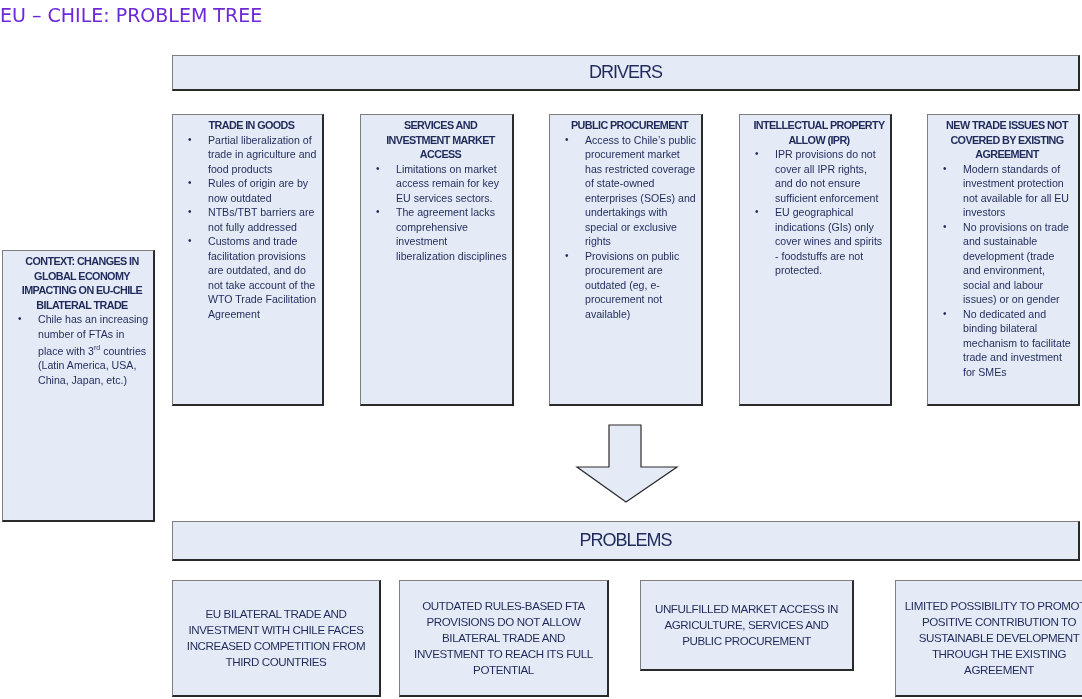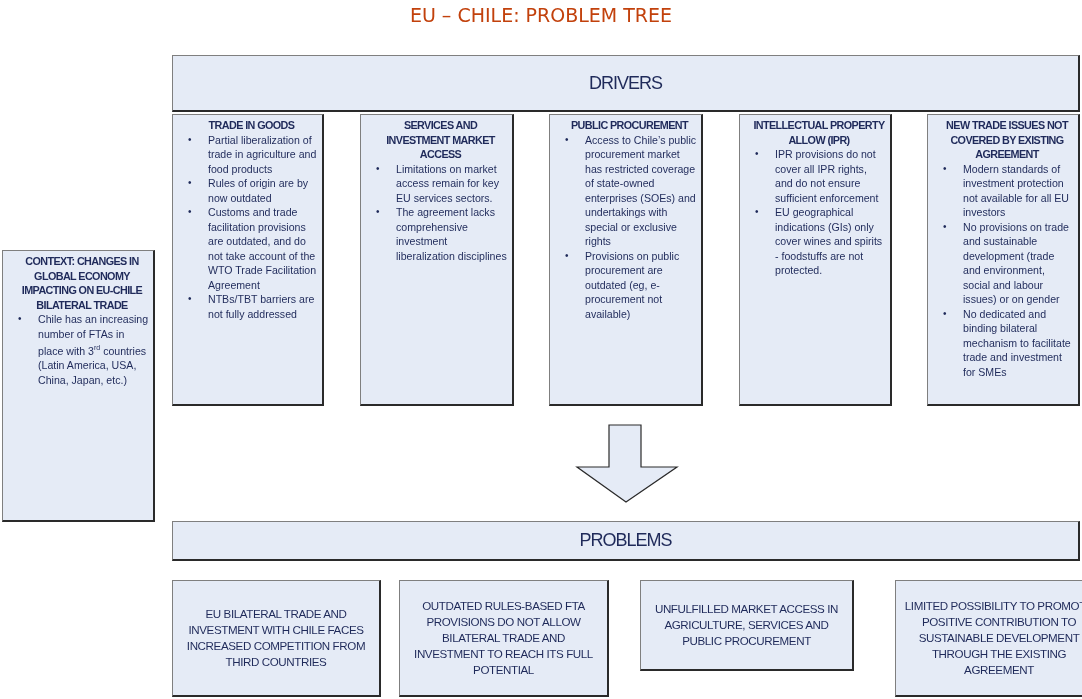--- a/index.html
+++ b/index.html
@@ -1,49 +1,49 @@
 <!DOCTYPE html>
 <html><head>
   <meta charset="utf-8">
   <style>
     html, body { margin:0; padding:0; background:#ffffff; }
     body { width:1082px; height:699px; position:relative; overflow:hidden;
            font-family:"Liberation Sans", sans-serif; color:#1f2a5a; }
-    .title { position:absolute; left:0; top:4px; width:1082px; text-align:center;
-             font-family:"DejaVu Sans", sans-serif; font-size:19px; color:#c2410c; letter-spacing:0; }
+    .title { position:absolute; left:0; top:4px; width:1082px; text-align:left;
+             font-family:"DejaVu Sans", sans-serif; font-size:19px; color:#6d28d9; letter-spacing:0; }
     .box { position:absolute; background:#e5ebf6; border:1px solid #3a3a3a;
            border-top-color:#7f7f7f; border-left-color:#7f7f7f;
            border-right:2px solid #2a2a2a; border-bottom:2px solid #2a2a2a; box-sizing:border-box; }
     .banner { display:flex; align-items:center; justify-content:center;
               font-size:18px; color:#1f2a5a; letter-spacing:-1px; }
     .driver { padding:3px 4px 4px 12px; font-size:10.6px; line-height:14.5px; color:#1f2a5a; }
     .driver-head { font-weight:bold; text-align:center; letter-spacing:-0.6px; font-size:10.8px; line-height:14.5px; }
     .bullets { list-style:none; margin:0; padding:0; }
     .bullets li { position:relative; padding-left:23px; }
     .bullets li::before { content:"\2022"; position:absolute; left:3px; top:0; font-size:10px; }
     .problem { display:flex; align-items:center; justify-content:center; text-align:center;
                font-size:11.6px; line-height:16px; padding:6px 8px; letter-spacing:-0.4px; color:#1f2a5a; }
     .arrow { position:absolute; left:575px; top:424px; }
   </style>
 </head>
 <body>
 
 <div class="title">EU – CHILE: PROBLEM TREE</div>
 
-<div class="box banner" style="left:172px; top:55px; width:908px; height:57px;">
+<div class="box banner" style="left:172px; top:55px; width:908px; height:36px;">
   <span>DRIVERS</span>
 </div>
 
 <div class="box driver" style="left:172px; top:114px; width:152px; height:292px;">
   <div class="driver-head">TRADE IN GOODS</div>
   <ul class="bullets">
     <li>Partial liberalization of trade in agriculture and food products</li>
     <li>Rules of origin are by now outdated</li>
+    <li>NTBs/TBT barriers are not fully addressed</li>
     <li>Customs and trade facilitation provisions are outdated, and do not take account of the WTO Trade Facilitation Agreement</li>
-    <li>NTBs/TBT barriers are not fully addressed</li>
   </ul>
 </div>
 
 <div class="box driver" style="left:360px; top:114px; width:154px; height:292px;">
   <div class="driver-head">SERVICES AND INVESTMENT MARKET ACCESS</div>
   <ul class="bullets">
     <li>Limitations on market access remain for key EU services sectors.</li>
     <li>The agreement lacks comprehensive investment liberalization disciplines</li>
   </ul>
 </div>

